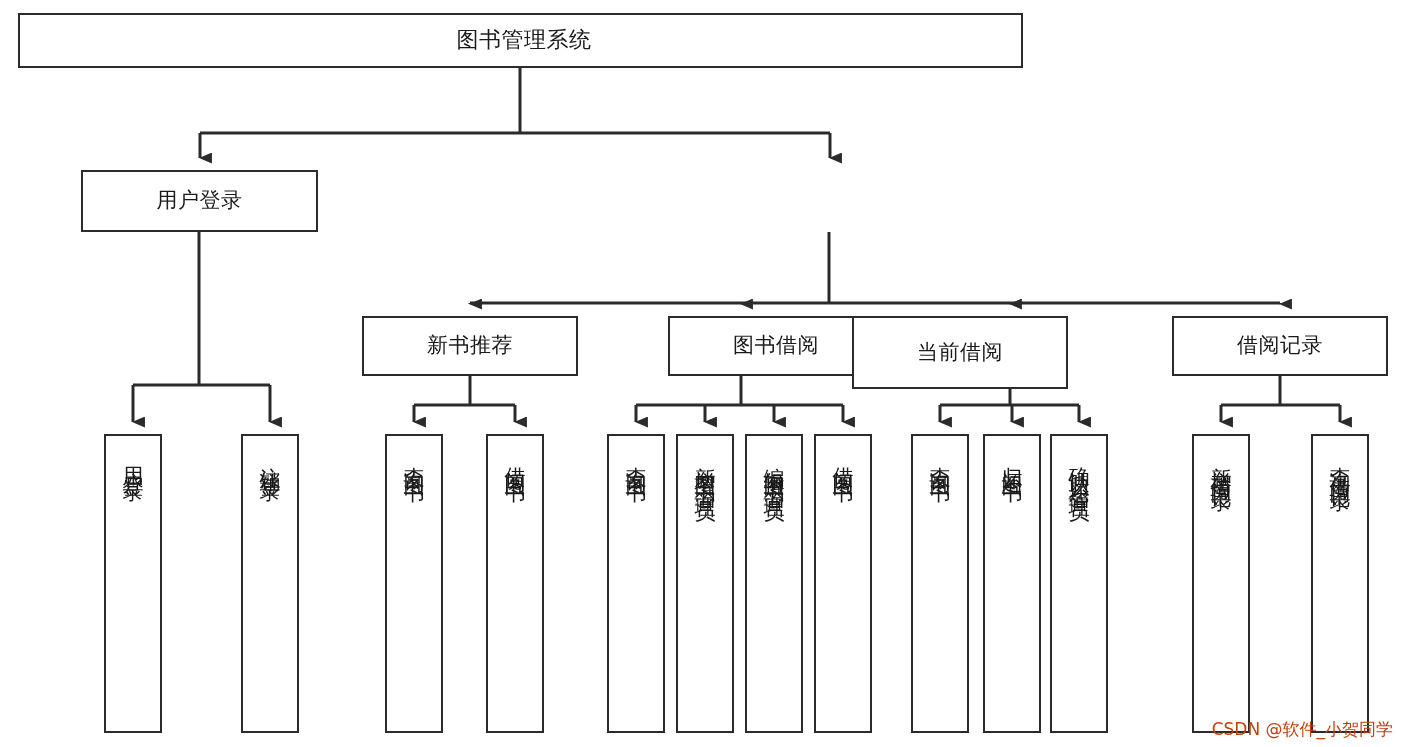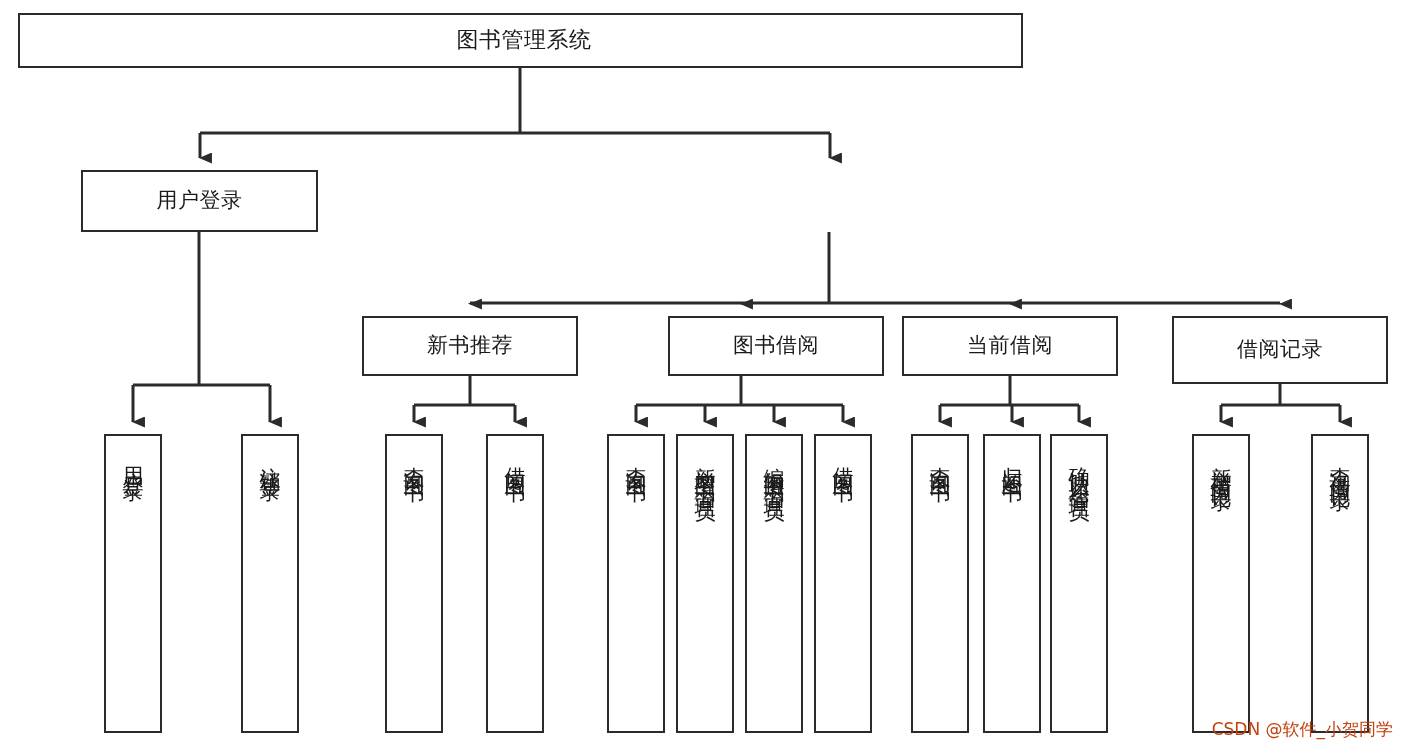--- a/index.html
+++ b/index.html
@@ -152,24 +152,24 @@
   <div class="node horizontal" style="left: 81px; top: 170px; width: 237px; height: 62px;">
     <span class="node-label">用户登录</span>
   </div>
 
   <div class="node horizontal" style="left: 362px; top: 316px; width: 216px; height: 60px;">
     <span class="node-label">新书推荐</span>
   </div>
   <div class="node horizontal" style="left: 633px; top: 316px; width: 216px; height: 60px; margin-left: 35px;">
     <span class="node-label">图书借阅</span>
   </div>
-  <div class="node horizontal" style="left: 902px; top: 316px; width: 216px; height: 60px;">
+  <div class="node horizontal" style="left: 852px; top: 316px; width: 216px; height: 73px;">
     <span class="node-label">当前借阅</span>
   </div>
-  <div class="node horizontal" style="left: 1172px; top: 316px; width: 216px; height: 68px;">
+  <div class="node horizontal" style="left: 1172px; top: 316px; width: 216px; height: 60px;">
     <span class="node-label">借阅记录</span>
   </div>
 
   <div class="node vertical" style="left: 104px; top: 434px; width: 58px; height: 299px;">
     <span class="node-label">用户登录</span>
   </div>
   <div class="node vertical" style="left: 241px; top: 434px; width: 58px; height: 299px;">
     <span class="node-label">注销登录</span>
   </div>
 

